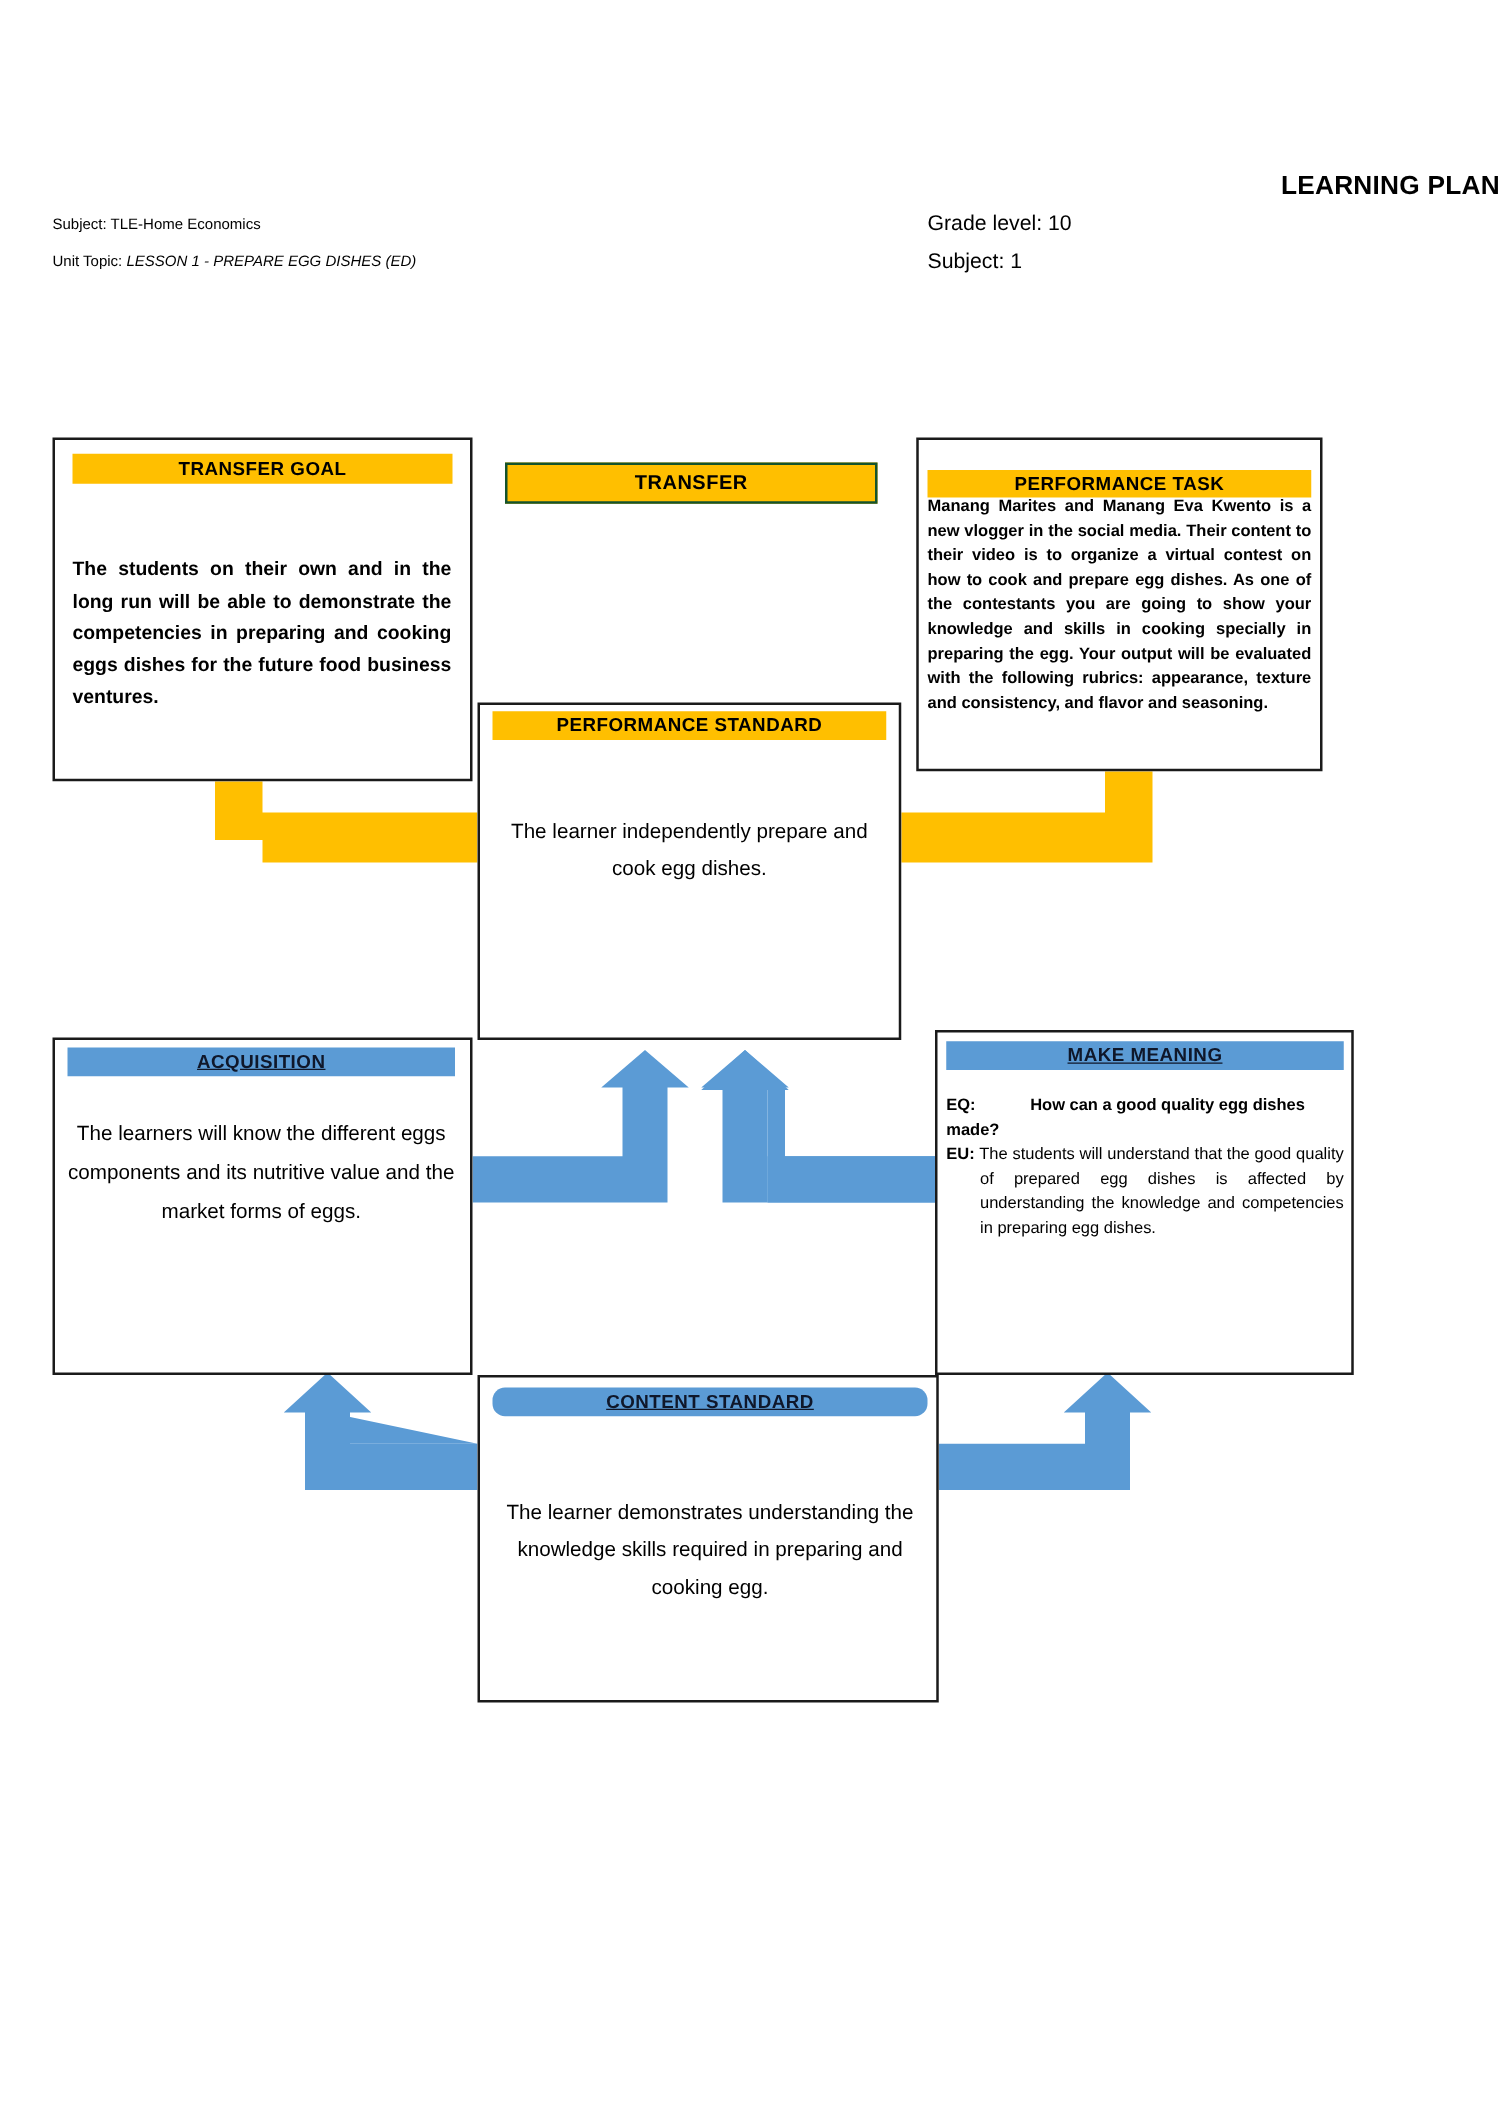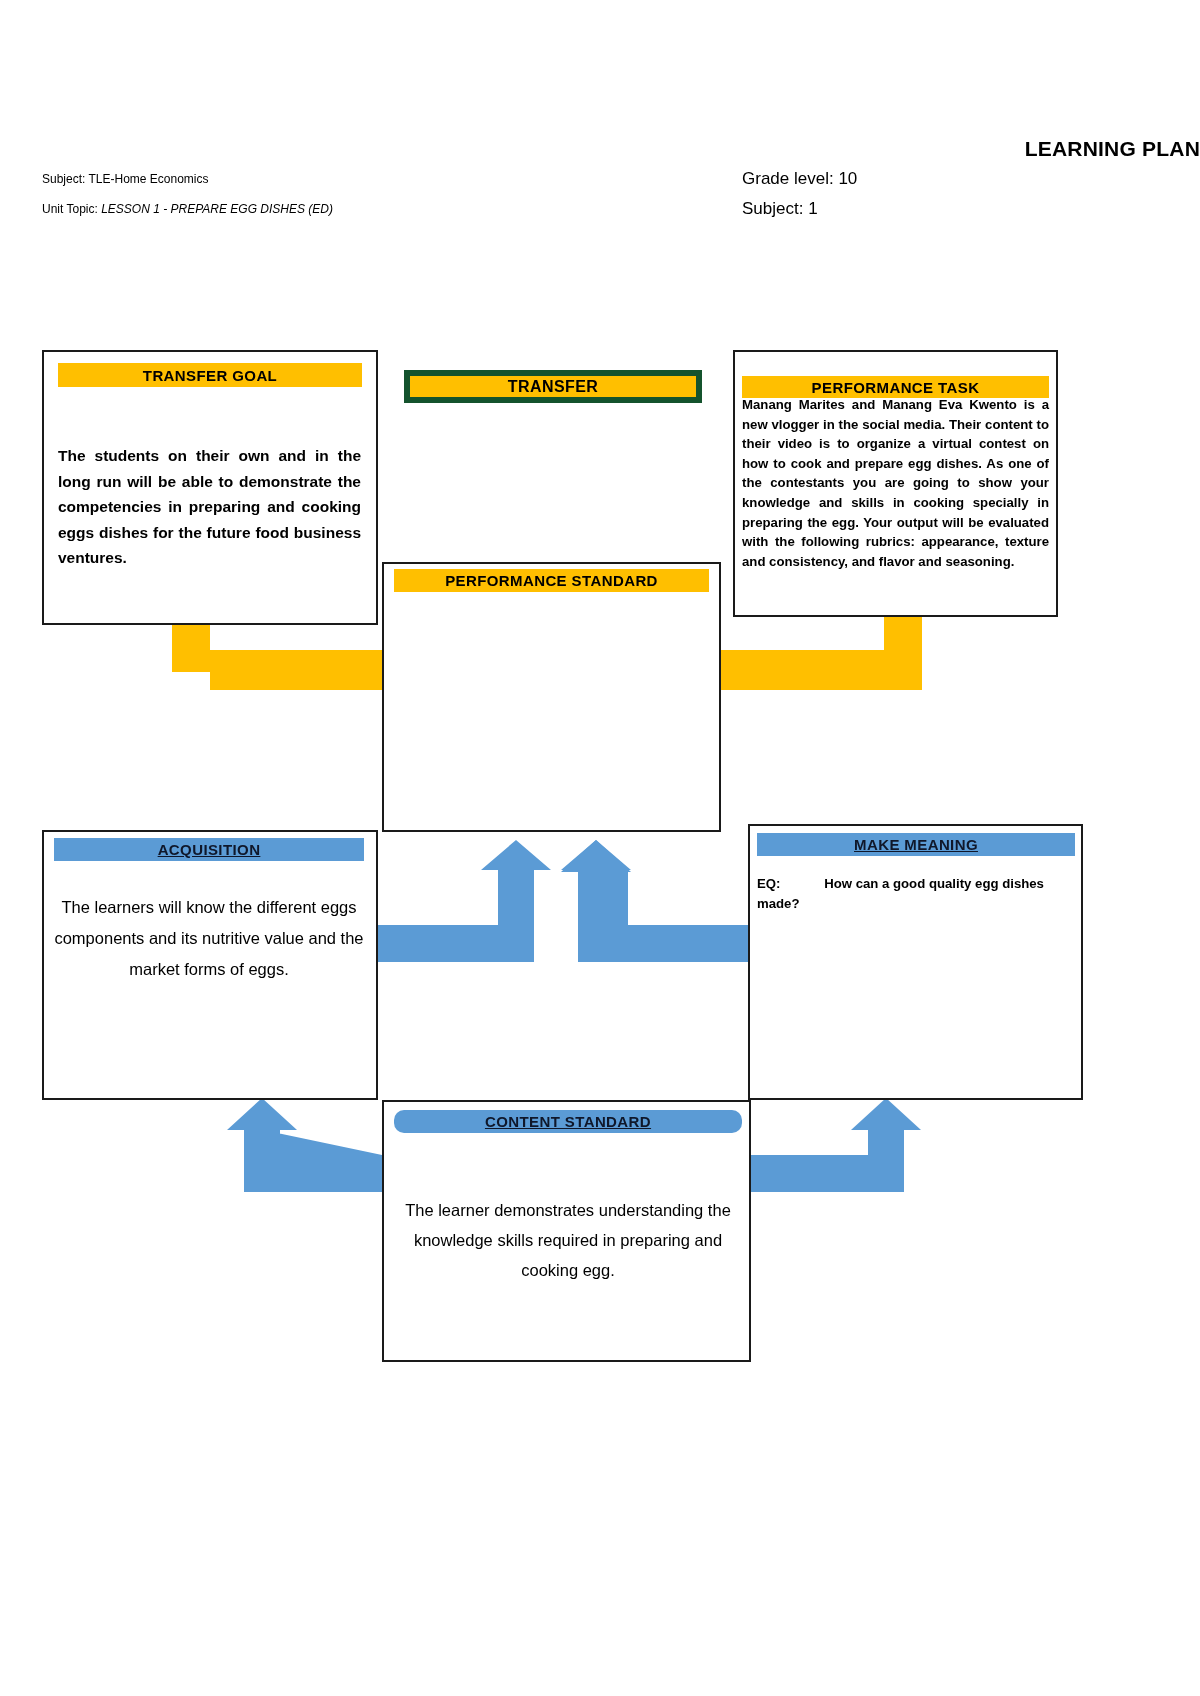--- a/index.html
+++ b/index.html
@@ -183,39 +183,44 @@
     <path fill="#5B9BD5" d="M 262 1098 L 297 1130 L 280 1130 L 280 1192 L 244 1192 L 244 1130 L 227 1130 Z"></path>
 
     <path fill="#5B9BD5" d="M 751 1155 L 868 1155 L 868 1192 L 751 1192 Z"></path>
     <path fill="#5B9BD5" d="M 886 1098 L 921 1130 L 904 1130 L 904 1192 L 868 1192 L 868 1130 L 851 1130 Z"></path>
   </svg>
 
   <div class="box" id="transfer-goal-box"></div>
   <div class="bar bar-yellow" id="transfer-goal-bar">TRANSFER GOAL</div>
   <div class="body-text just" id="transfer-goal-text">The students on their own and in the long run will be able to demonstrate the competencies in preparing and cooking eggs dishes for the future food business ventures.</div>
 
-  <div class="bar bar-yellow" id="transfer-bar" style="border:6px solid #14532d;">TRANSFER</div>
+  <div class="bar bar-yellow" id="transfer-bar" style="border:2px solid #14532d;">TRANSFER</div>
 
   <div class="box" id="perf-task-box"></div>
   <div class="bar bar-yellow" id="perf-task-bar">PERFORMANCE TASK</div>
   <div class="body-text just" id="perf-task-text">Manang Marites and Manang Eva Kwento is a new vlogger in the social media. Their content to their video is to organize a virtual contest on how to cook and prepare egg dishes. As one of the contestants you are going to show your knowledge and skills in cooking specially in preparing the egg. Your output will be evaluated with the following rubrics: appearance, texture and consistency, and flavor and seasoning.</div>
 
   <div class="box" id="perf-std-box"></div>
   <div class="bar bar-yellow" id="perf-std-bar">PERFORMANCE STANDARD</div>
+  <div class="body-text ctr" id="perf-std-text">The learner independently prepare and cook egg dishes.</div>
 
   <div class="box" id="acq-box"></div>
   <div class="bar bar-blue" id="acq-bar">ACQUISITION</div>
   <div class="body-text ctr" id="acq-text">The learners will know the different eggs components and its nutritive value and the market forms of eggs.</div>
 
   <div class="box" id="mm-box"></div>
   <div class="bar bar-blue" id="mm-bar">MAKE MEANING</div>
   <div class="body-text" id="mm-text">
     <span class="eq-line">
       <span class="tag">EQ:</span>
       <span class="eq-head">How can a good quality egg dishes made?</span>
     </span>
+    <span class="eu-block">
+      <span class="tag">EU:</span>
+      <span>The students will understand that the good quality of prepared egg dishes is affected by understanding the knowledge and competencies in preparing egg dishes.</span>
+    </span>
   </div>
 
   <div class="box" id="cs-box"></div>
   <div class="bar bar-blue" id="cs-bar">CONTENT STANDARD</div>
   <div class="body-text ctr" id="cs-text">The learner demonstrates understanding the knowledge skills required in preparing and cooking egg.</div>
 
 </div>
 
 </body></html>

